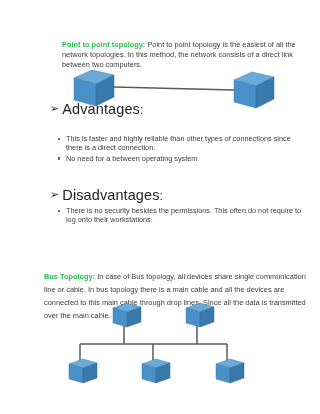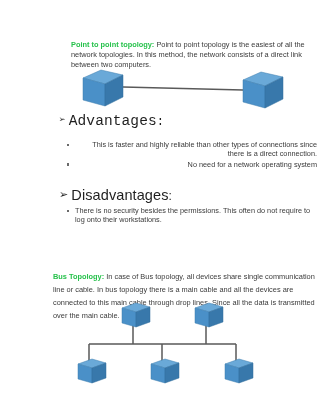--- a/index.html
+++ b/index.html
@@ -13,21 +13,20 @@
     overflow: hidden;
     font-family: "Liberation Sans", sans-serif;
     color: #2b2b2b;
     -webkit-font-smoothing: antialiased;
   }
   .page {
     position: relative;
     width: 280px;
     height: 414px;
     background: #ffffff;
-    margin-left: 9px;
   }
 
   
   .p2p-para {
     position: absolute;
     left: 62px;
     top: 33px;
     width: 244px;
     font-size: 7.4px;
     line-height: 9.6px;
@@ -60,36 +59,36 @@
   }
   .heading .arrow {
     font-size: 11px;
     vertical-align: 2px;
     margin-right: 3px;
     color: #1f1f1f;
   }
   .heading .colon {
     font-size: 12px;
   }
-  #adv-heading { left: 50px; top: 112px; font-family: Liberation Mono, monospace; }
+  #adv-heading { left: 50px; top: 100px; }
   #dis-heading { left: 50px; top: 186px; }
 
   
   .bullets {
     position: absolute;
     left: 56px;
     width: 252px;
     font-size: 7.3px;
     line-height: 9.3px;
     color: #3a3a3a;
     list-style: none;
     margin: 0;
     padding: 0;
   }
-  #adv-list { top: 140px; text-align: right; }
+  #adv-list { top: 134px; }
   #dis-list { top: 206px; }
   .bullets li {
     position: relative;
     padding-left: 10px;
     margin-bottom: 1px;
   }
   .bullets li::before {
     content: "";
     position: absolute;
     left: 2px;
@@ -144,21 +143,21 @@
         <polygon points="172,14 194,20 194,42 172,36" fill="#4a90c8" stroke="#3f7fae" stroke-width="0.5"></polygon>
         <polygon points="194,20 212,11 212,33 194,42" fill="#3878ab" stroke="#336f9c" stroke-width="0.5"></polygon>
       </g>
     </svg>
   </div>
 
   <div class="heading" id="adv-heading"><span class="arrow">➢</span><span>Advantages</span><span class="colon">:</span></div>
 
   <ul class="bullets" id="adv-list">
     <li>This is faster and highly reliable than other types of connections since there is a direct connection.</li>
-    <li>No need for a network operating system</li>
+    <li>No need for a between operating system</li>
   </ul>
 
   <div class="heading" id="dis-heading"><span class="arrow">➢</span><span>Disadvantages</span><span class="colon">:</span></div>
 
   <ul class="bullets" id="dis-list">
     <li>There is no security besides the permissions. This often do not require to log onto their workstations.</li>
   </ul>
 
   <p class="bus-para"><span class="lead-green">Bus Topology:</span><span> In case of Bus topology, all devices share single communication line or cable. In bus topology there is a main cable and all the devices are connected to this main cable through drop lines. Since all the data is transmitted over the main cable.</span></p>
 

